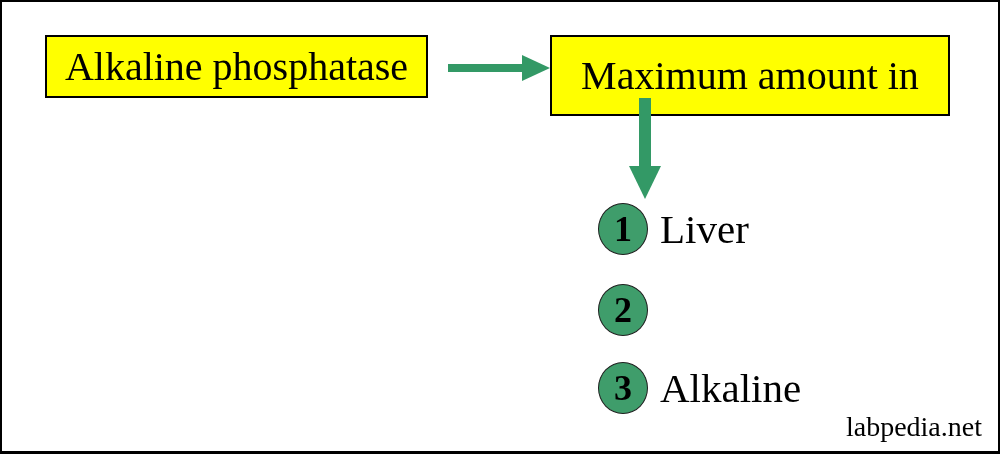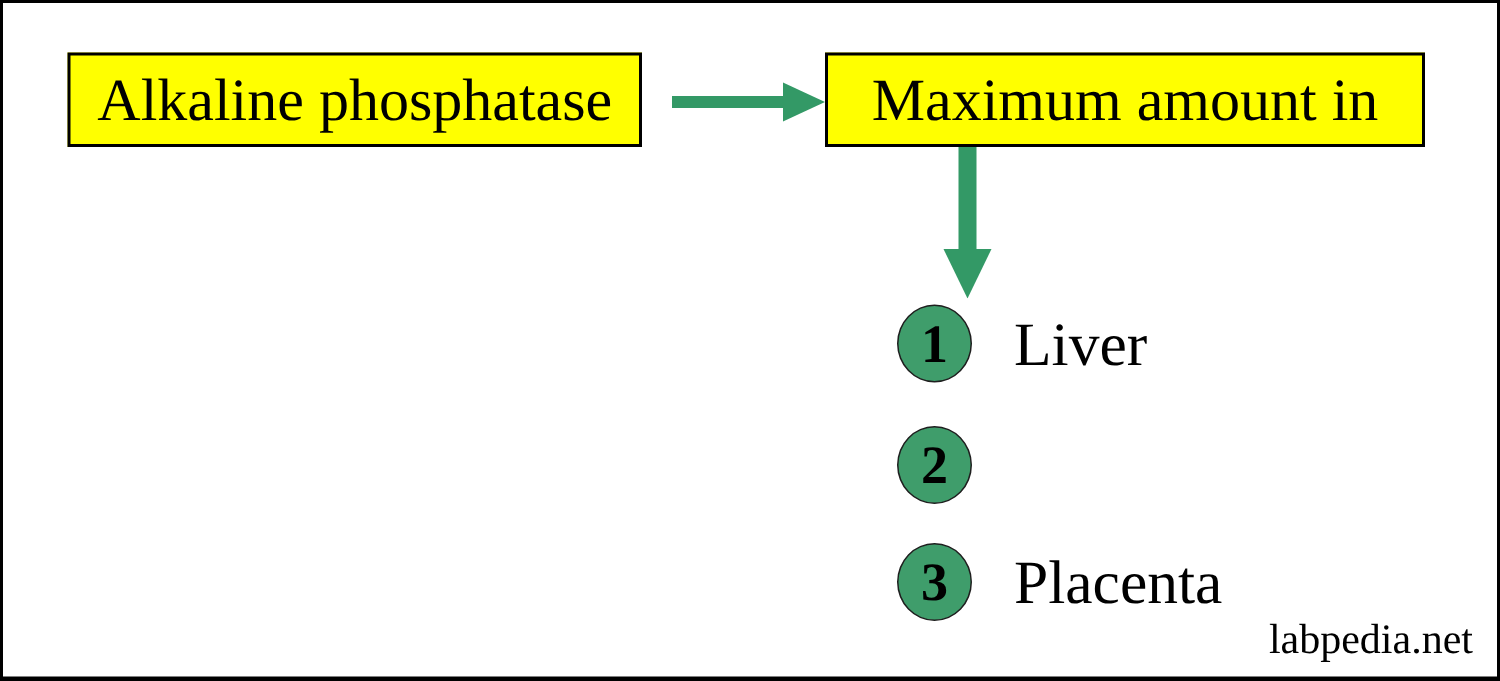--- a/index.html
+++ b/index.html
@@ -31,21 +31,21 @@
     background: var(--box-fill);
     border: 2px solid var(--box-border);
     display: flex;
     align-items: center;
     justify-content: center;
     font-size: 40px;
     color: var(--text);
     white-space: nowrap;
   }
   .box-source { left: 43px;  top: 33px; width: 383px; height: 63px; }
-  .box-target { left: 548px; top: 33px; width: 400px; height: 63px; }
+  .box-target { left: 548px; top: 33px; width: 400px; height: 81px; }
   .arrow-svg { position: absolute; display: block; }
   .arrow-right-svg { left: 446px; top: 51px; }
   .arrow-down-svg  { left: 626px; top: 96px; }
   .arrow-fill { fill: var(--arrow-green); }
   .item-row {
     position: absolute;
     left: 596px;
     display: flex;
     align-items: center;
   }
@@ -60,21 +60,21 @@
     border: 1px solid var(--circle-border);
     display: flex;
     align-items: center;
     justify-content: center;
     font-size: 36px;
     font-weight: bold;
     color: var(--text);
     flex: 0 0 auto;
   }
   .item-label {
-    margin-left: 28px;
+    margin-left: 12px;
     font-size: 41px;
     color: var(--text);
     white-space: nowrap;
   }
   .watermark {
     position: absolute;
     right: 16px;
     bottom: 8px;
     font-size: 28px;
     color: var(--text);
@@ -114,18 +114,18 @@
   <div class="item-row item-row-2">
     <div class="num-circle">
       <span>2</span>
     </div>
   </div>
 
   <div class="item-row item-row-3">
     <div class="num-circle">
       <span>3</span>
     </div>
-    <span class="item-label">Placenta</span>
+    <span class="item-label">Alkaline</span>
   </div>
 
   <div class="watermark">labpedia.net</div>
 
 </div>
 
 </body></html>

